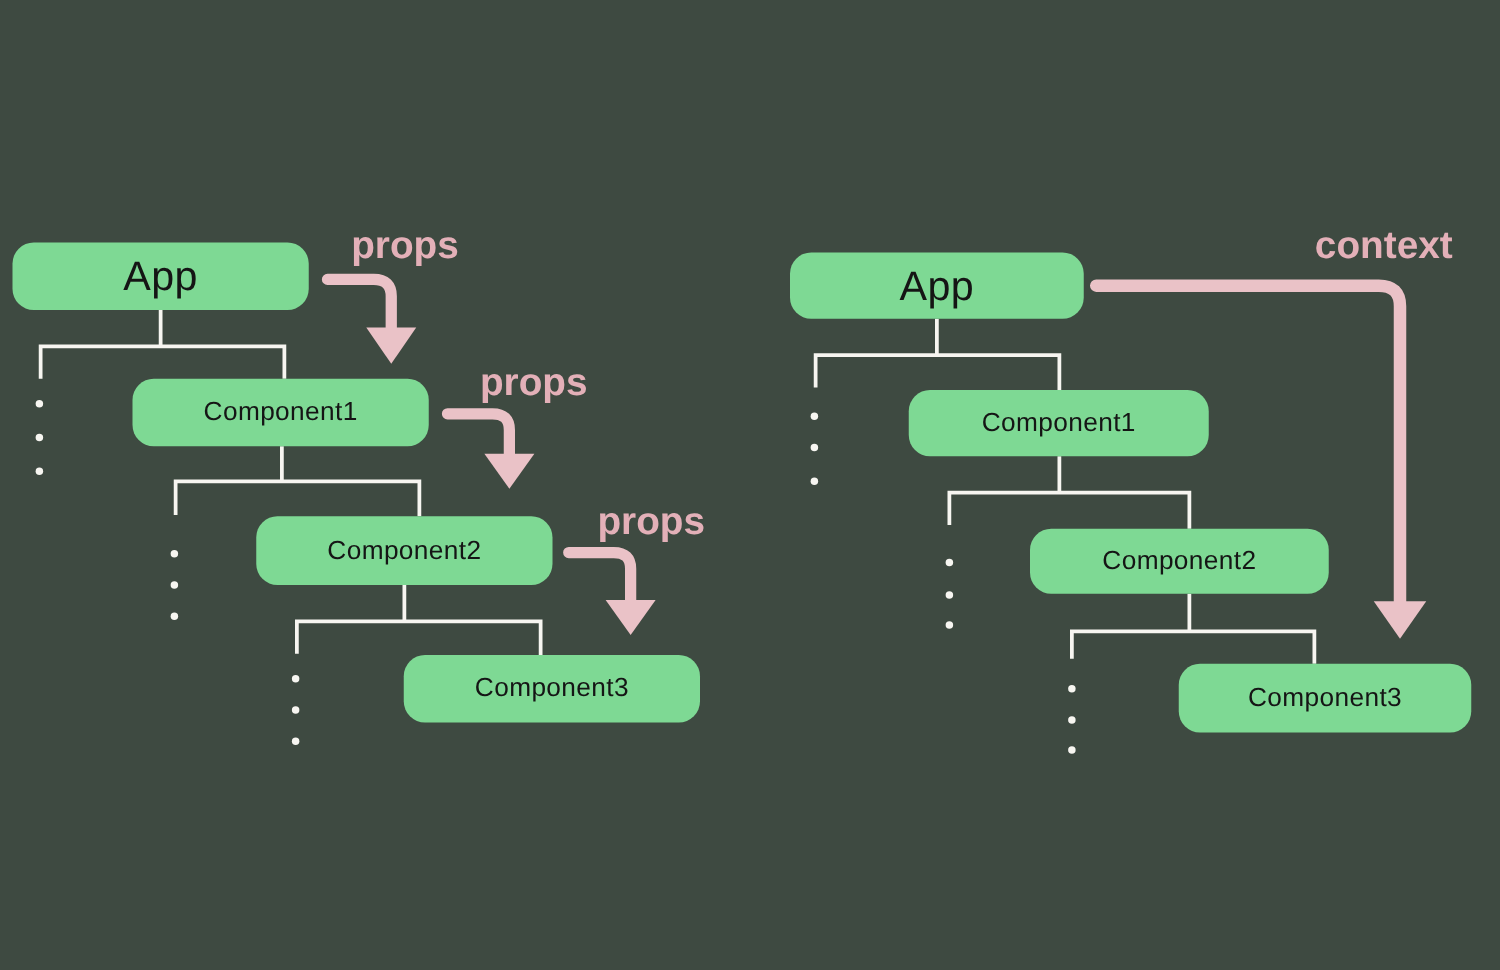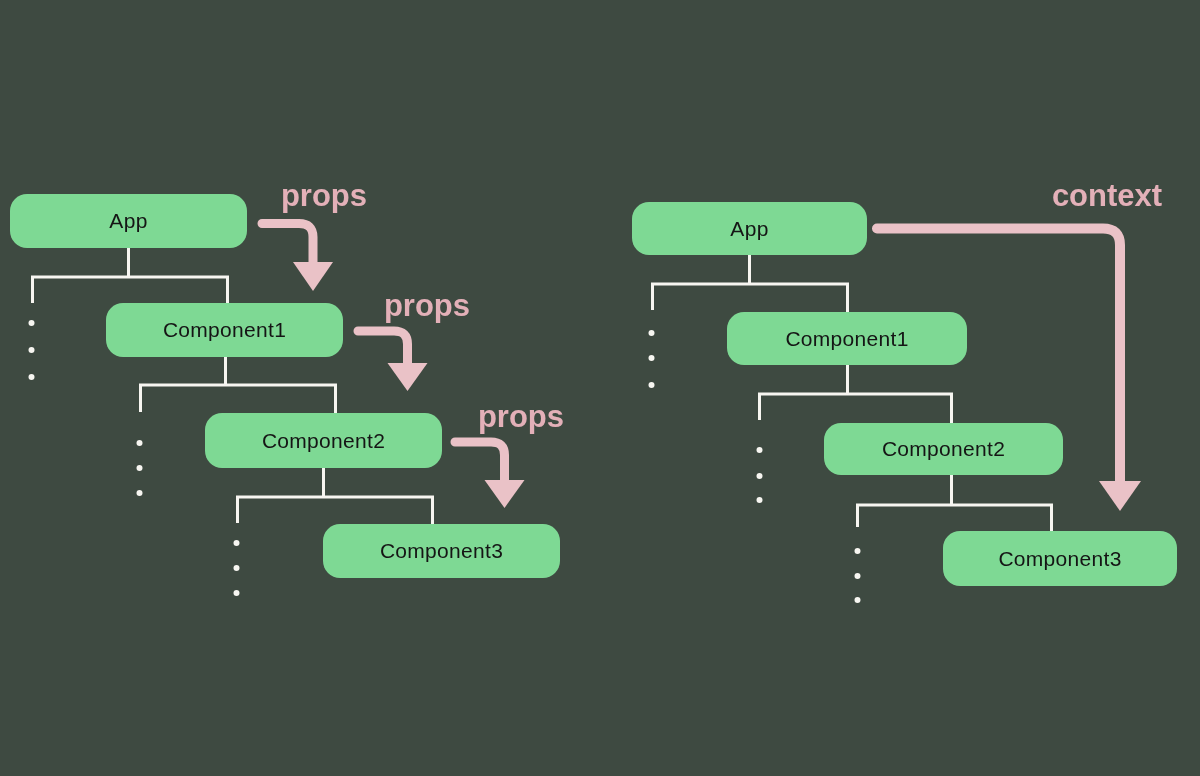--- a/index.html
+++ b/index.html
@@ -43,21 +43,21 @@
     position: absolute;
     background: var(--node-fill);
     color: var(--node-text);
     border-radius: 17px;
     display: flex;
     align-items: center;
     justify-content: center;
     font-size: 21px;
     letter-spacing: 0.3px;
   }
-  .node.app { font-size: 21px; }
+  .node.app { font-size: 33px; }
   .arrow-label {
     position: absolute;
     transform: translateX(-50%);
     color: var(--label-text);
     font-size: 31px;
     font-weight: bold;
     white-space: nowrap;
   }
 
   

